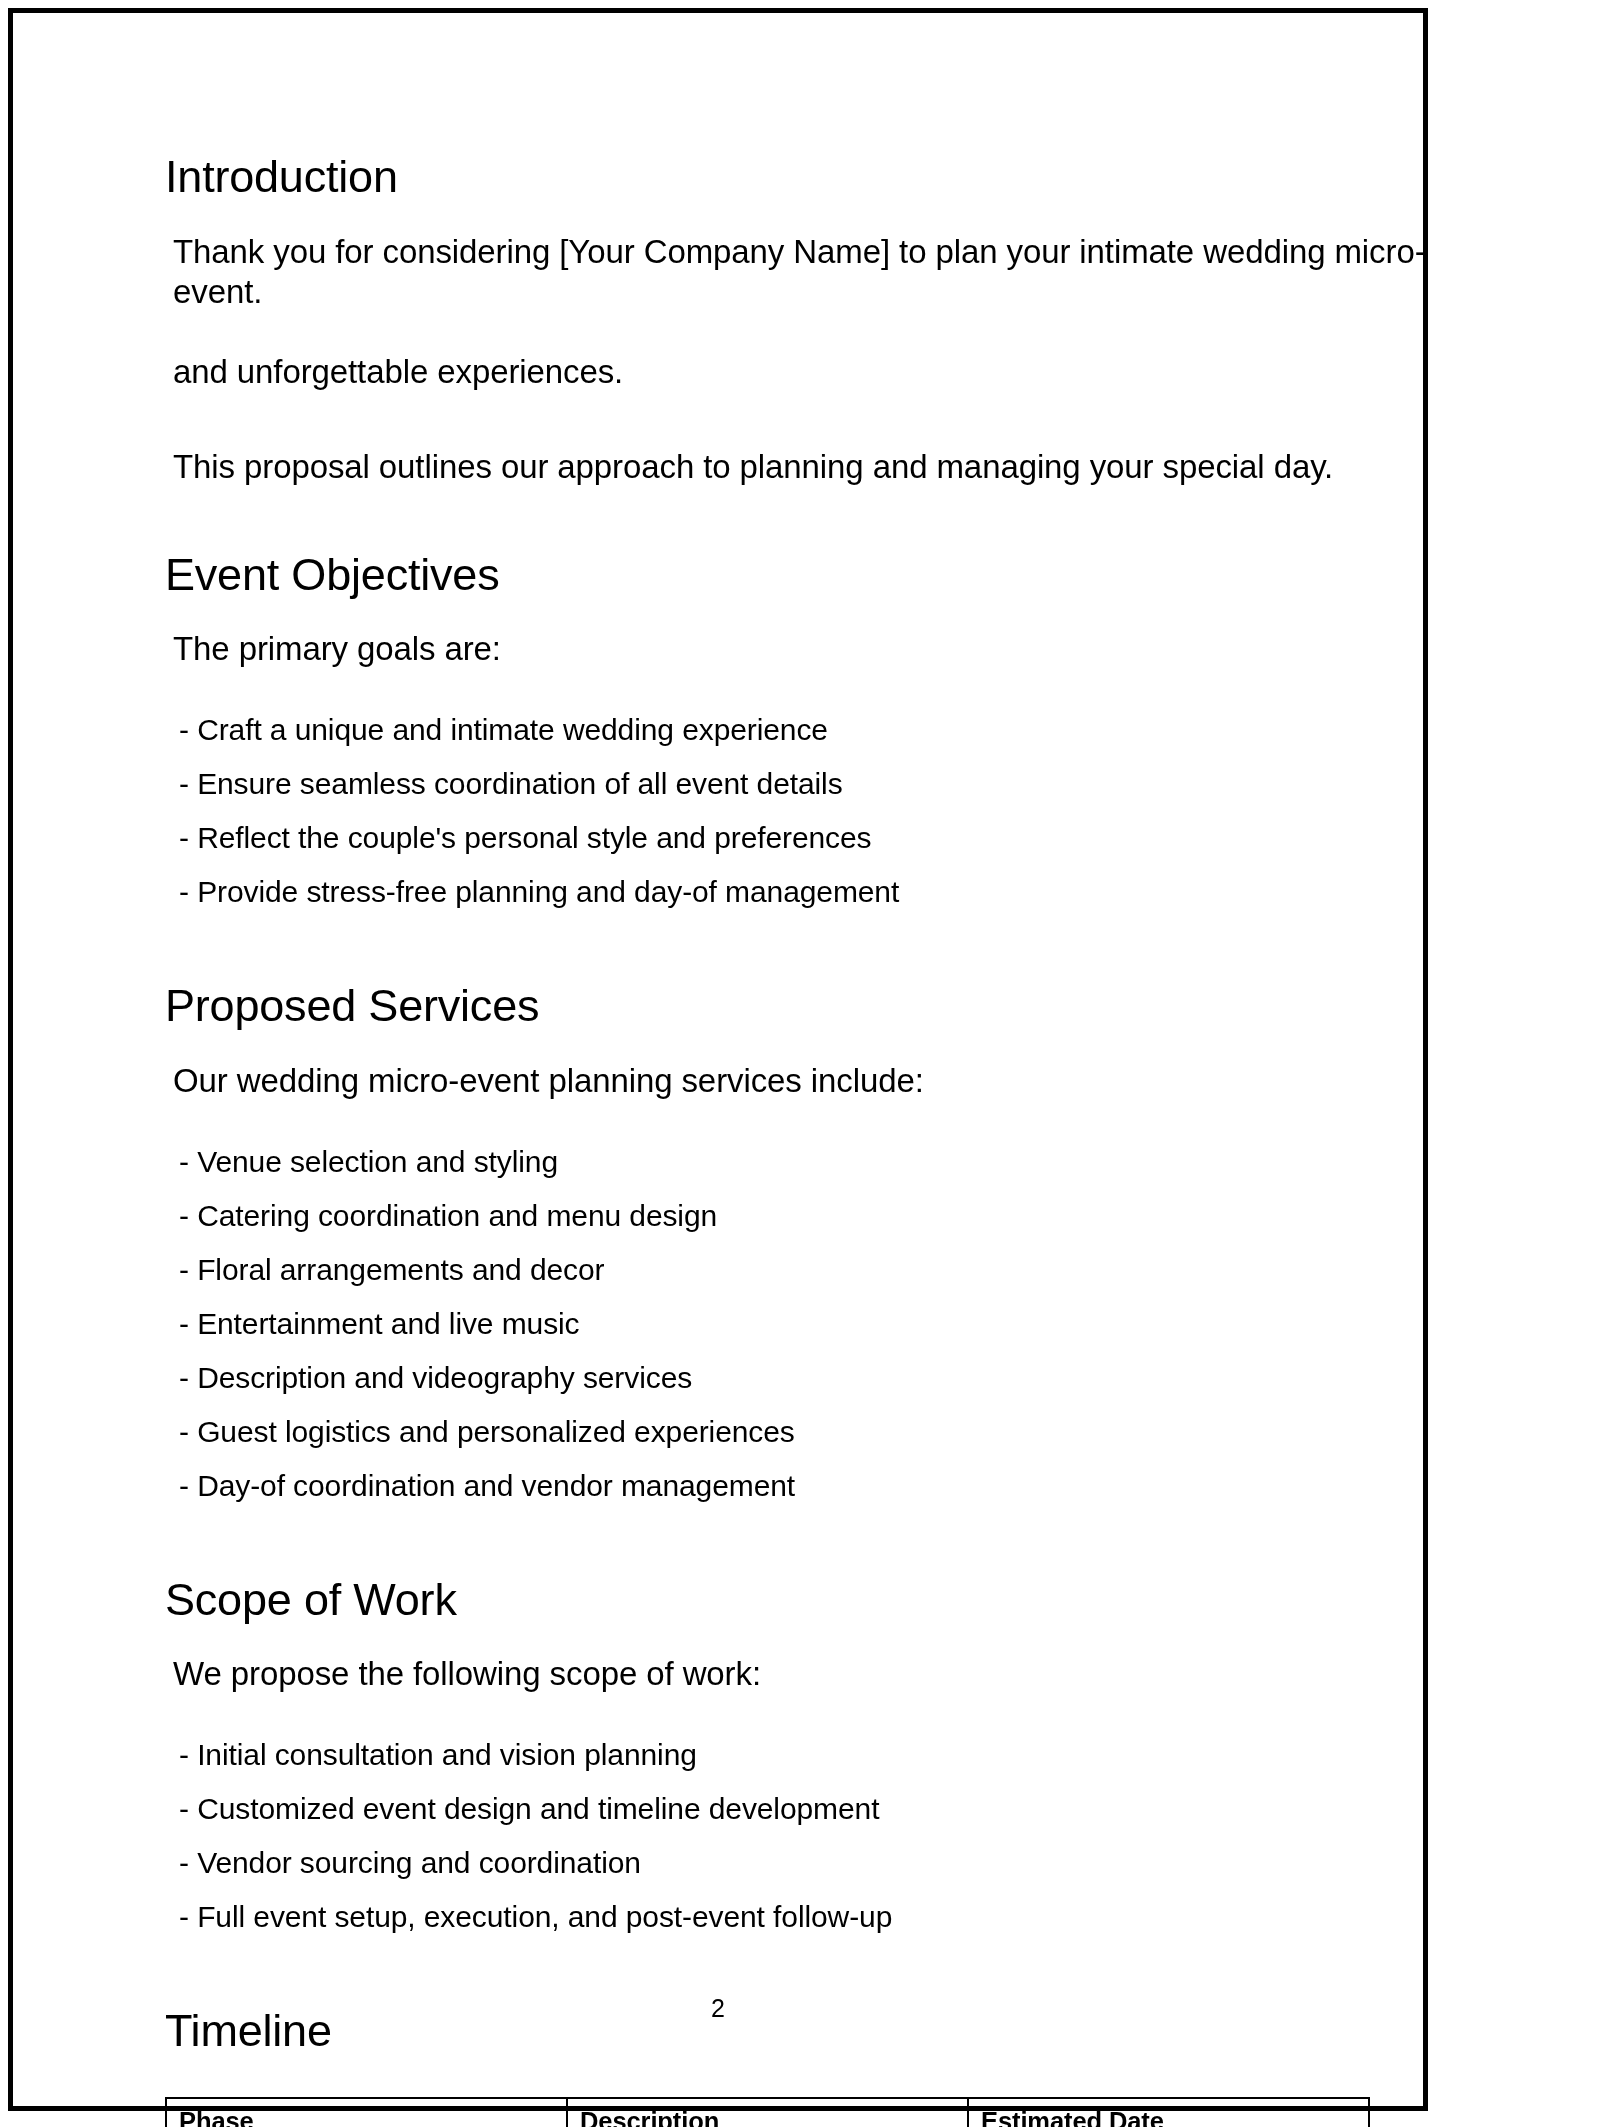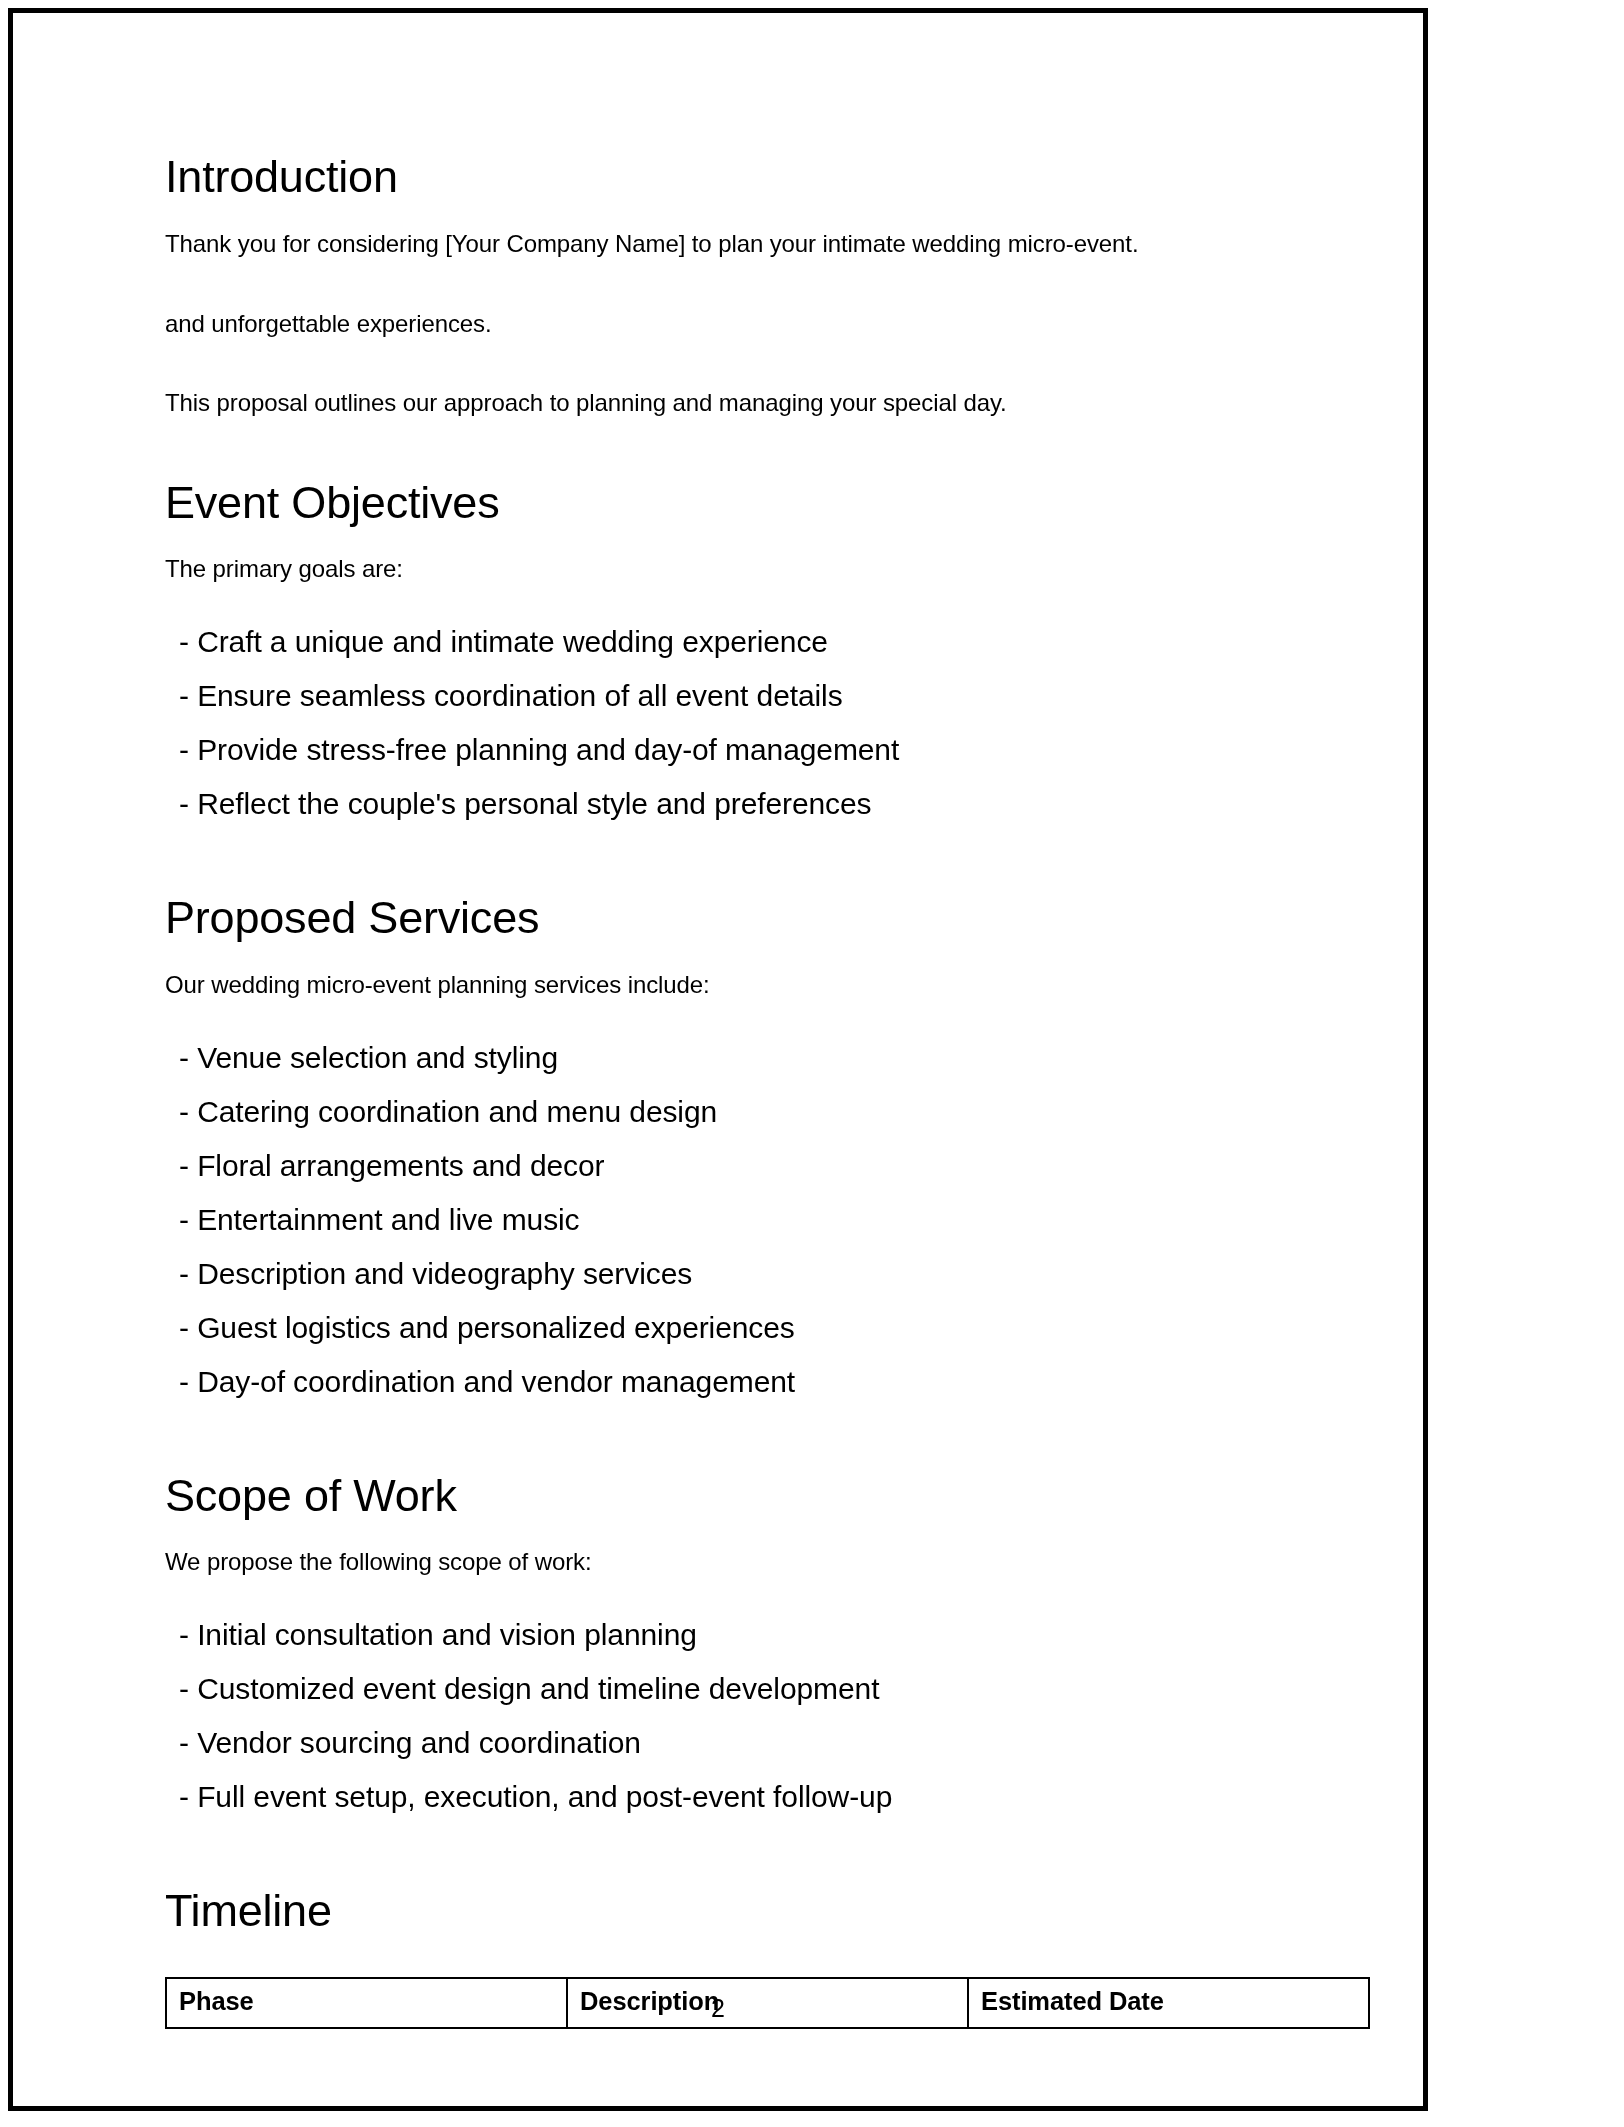--- a/index.html
+++ b/index.html
@@ -49,23 +49,23 @@
     font-weight: normal;
     line-height: 1.08;
     margin: 0;
     letter-spacing: -0.2px;
   }
 
   .sec-gap-intro { height: 22px; }
   .sec-gap       { height: 56px; }
 
   p.body-text {
-    font-size: 24px;
+    font-size: 33px;
     line-height: 40px;
-    margin: 0;
+    margin: 8px;
     letter-spacing: -0.1px;
   }
 
   .para-gap { height: 39px; }
 
   ul.dash-list {
     list-style: none;
     margin: 0;
     padding: 0;
   }
@@ -130,22 +130,22 @@
       <p class="body-text">This proposal outlines our approach to planning and managing your special day.</p>
 
       <div class="sec-gap"></div>
       <h1 class="doc-heading">Event Objectives</h1>
       <div class="sec-gap-intro"></div>
       <p class="body-text">The primary goals are:</p>
       <div class="list-gap"></div>
       <ul class="dash-list">
         <li>- Craft a unique and intimate wedding experience</li>
         <li>- Ensure seamless coordination of all event details</li>
+        <li>- Reflect the couple's personal style and preferences</li>
         <li>- Provide stress-free planning and day-of management</li>
-        <li>- Reflect the couple's personal style and preferences</li>
       </ul>
 
       <div class="sec-gap"></div>
       <h1 class="doc-heading">Proposed Services</h1>
       <div class="sec-gap-intro"></div>
       <p class="body-text">Our wedding micro-event planning services include:</p>
       <div class="list-gap"></div>
       <ul class="dash-list">
         <li>- Venue selection and styling</li>
         <li>- Catering coordination and menu design</li>

